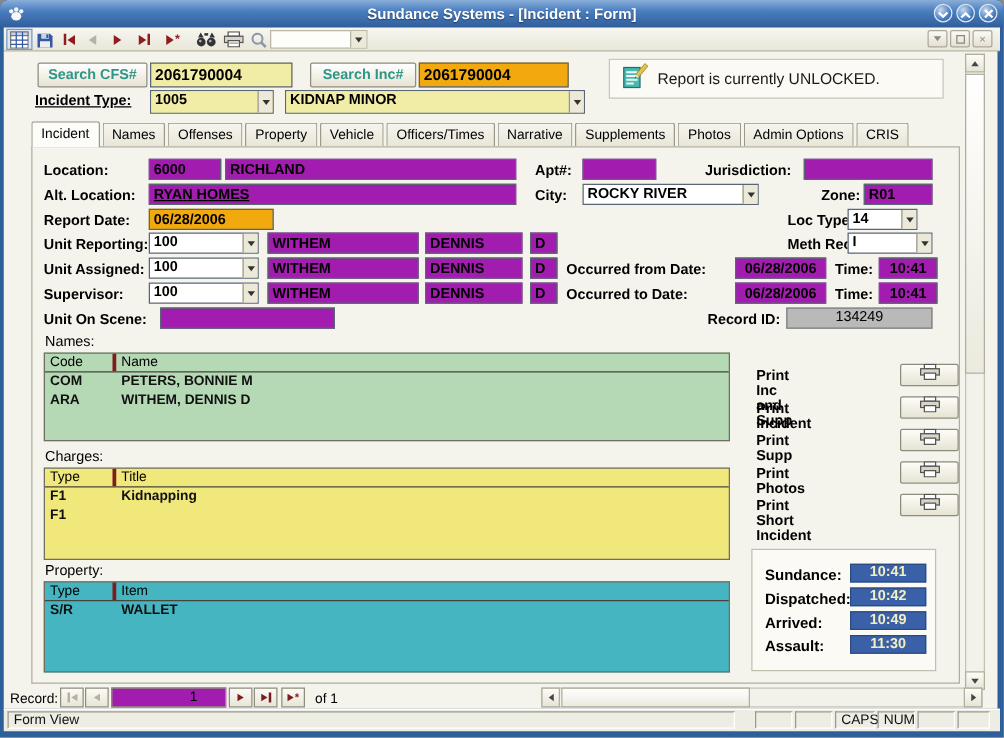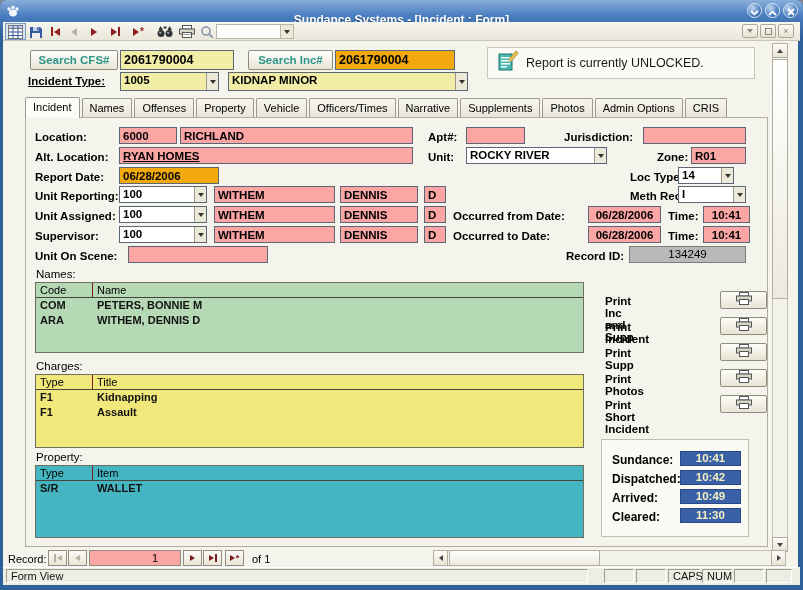--- a/index.html
+++ b/index.html
@@ -1,20 +1,20 @@
 <!DOCTYPE html>
 <html><head>
 <meta charset="utf-8">
 <style>
   *{margin:0;padding:0;box-sizing:border-box;font-family:"Liberation Sans",sans-serif}
   html,body{background:#888}
   .window{position:relative;width:803px;height:590px;background:#2d5f9b;border-radius:6px 6px 0 0;overflow:hidden;margin:0 auto}
   .abs{position:absolute}
   
-  .titlebar{position:absolute;left:0;top:0;width:803px;height:39px;
+  .titlebar{position:absolute;left:0;top:0;width:803px;height:22px;
     background:linear-gradient(180deg,#89aed9 0%,#4a7ec0 40%,#2f5d99 80%,#2a5document690 100%);
     background:linear-gradient(180deg,#89aed9 0%,#4a7ec0 40%,#2f5d99 100%);
     display:flex;align-items:center;border-radius:6px 6px 0 0}
   .title-text{position:absolute;left:0;right:0;text-align:center;font-size:12px;font-weight:bold;color:#fff;text-shadow:0 1px 1px rgba(0,0,0,.45)}
   .tb-btn{position:absolute;top:3px;width:15px;height:15px;border-radius:50%;
     background:radial-gradient(circle at 35% 30%,#c3d8f0,#4a7ec0 60%,#2a5590);
     border:1px solid #dce7f4;display:flex;align-items:center;justify-content:center;cursor:pointer}
   
   .toolbar{position:absolute;left:3px;top:22px;width:797px;height:19px;background:linear-gradient(#f7f6f0,#e9e7da);border-bottom:1px solid #c7c4b4}
   .tbtn{position:absolute;top:1px;height:17px;display:flex;align-items:center;justify-content:center;gap:1px;padding:0 2px;cursor:pointer}
@@ -24,42 +24,42 @@
   .star{color:#8f1d1d;font-weight:bold;font-size:10px;line-height:8px}
   .mdi-btn{position:absolute;top:2px;width:16px;height:14px;background:linear-gradient(#fbfaf6,#e4e1d2);border:1px solid #aaa89a;border-radius:2px;display:flex;align-items:center;justify-content:center;color:#8b897c;font-size:9px;cursor:pointer}
   .tcombo{position:absolute;left:213px;top:2px;width:78px;height:15px;border:1px solid #b9b6a7;background:#fdfdf9;display:flex}
   .tcombo .sp{flex:1}
   .tcombo .drop{width:13px;background:#ece9d8;border-left:1px solid #b9b6a7;display:flex;align-items:center;justify-content:center}
   
   .workspace{position:absolute;left:3px;top:41px;width:795px;height:526px;background:#f4f3ec}
   
   .lbl{position:absolute;font-size:11.5px;font-weight:bold;color:#000;white-space:nowrap}
   .plain{font-weight:normal}
-  .fld{position:absolute;height:17px;border:1px solid #5a6673;background:#fca5a5;font-size:11.5px;font-weight:bold;color:#000;padding:0 3px;outline:none;width:100px}
+  .fld{position:absolute;height:17px;border:1px solid #5a6673;background:#a21caf;font-size:11.5px;font-weight:bold;color:#000;padding:0 3px;outline:none;width:100px}
   .xpbtn{position:absolute;background:linear-gradient(#ffffff,#e7e4d4);border:1px solid #8e8c7c;border-radius:2px;font-size:11.5px;font-weight:bold;display:flex;align-items:center;justify-content:center;cursor:pointer}
   .teal-text{color:#2e9688}
   .combo{position:absolute;height:17px;border:1px solid #5a6673;background:#fff;display:flex;align-items:stretch}
   .combo .val{flex:1;font-size:11.5px;font-weight:bold;padding:1px 3px;white-space:nowrap;overflow:hidden}
   .combo .drop{width:12px;background:#ece9d8;border-left:1px solid #9a978a;display:flex;align-items:center;justify-content:center;cursor:pointer}
   .darr{width:0;height:0;border-left:3px solid transparent;border-right:3px solid transparent;border-top:4px solid #333}
   .yellow{background:#f2eda6}
   .orange{background:#f2a90d}
   
   .unlockbox{position:absolute;left:487px;top:47px;width:268px;height:32px;background:#fbfaf5;border:1px solid #c9c6b7;display:flex;align-items:center;gap:7px;padding-left:9px}
   .unlocktext{font-size:12.5px;color:#1a1a1a}
   
   .tabs{position:absolute;left:25px;top:97px;height:21px;display:flex;align-items:center;z-index:3}
   .tab{height:19px;padding:3px 7px 0 7px;background:linear-gradient(#f6f5ee,#e9e6d8);border:1px solid #9b998b;border-bottom:none;border-radius:2px 2px 0 0;font-size:11px;margin-right:2px;white-space:nowrap;cursor:pointer}
   .tab.active{height:21px;background:#fcfcf8;position:relative;z-index:4}
   .tabpage{position:absolute;left:25px;top:117px;width:743px;height:430px;border:1px solid #b1ae9f;background:#f4f3ec;z-index:1}
   .layer{position:absolute;left:0;top:0;z-index:2}
   
   .grid{position:absolute;border:1px solid #6e6e61}
   .ghdr{display:flex;height:15px;border-bottom:1px solid #45453c;font-size:11px}
-  .gc1{width:57px;padding:1px 4px;border-right:1px solid #7f1d1d}
+  .gc1{width:57px;padding:1px 4px;border-right:3px solid #7f1d1d}
   .gc2{flex:1;padding:1px 4px}
   .grow{display:flex;height:15px;font-size:11px;font-weight:bold;color:#111;cursor:default}
   .grow .gc1{border-right:none}
   .green{background:#b4d9b4}
   .ytbl{background:#f1e87c}
   .teal{background:#46b5c2}
   
   .printlbl{position:absolute;font-size:11.5px;font-weight:bold}
   .printbtn{position:absolute;width:47px;height:18px;background:linear-gradient(#fdfcf8,#e7e4d4);border:1px solid #8e8c7c;border-radius:2px;display:flex;align-items:center;justify-content:center;cursor:pointer}
   
@@ -257,21 +257,21 @@
   <span class="lbl" style="left:35px;top:131px">Location:</span>
   <input class="fld" style="left: 119px; top: 127px; width: 58px;" readonly="" value="6000">
   <input class="fld" style="left: 180px; top: 127px; width: 233px;" readonly="" value="RICHLAND">
   <span class="lbl" style="left:428px;top:131px">Apt#:</span>
   <input class="fld" style="left: 466px; top: 127px; width: 59px;" readonly="" value="">
   <span class="lbl" style="left:564px;top:131px">Jurisdiction:</span>
   <input class="fld" style="left: 643px; top: 127px; width: 103px;" readonly="" value="">
 
   <span class="lbl" style="left:35px;top:151px">Alt. Location:</span>
   <input class="fld" style="left: 119px; top: 147px; width: 294px; text-decoration: underline;" readonly="" value="RYAN HOMES">
-  <span class="lbl" style="left:428px;top:151px">Unit:</span>
+  <span class="lbl" style="left:428px;top:151px">City:</span>
   <div class="combo" style="left:466px;top:147px;width:141px">
     <span class="val">ROCKY RIVER</span>
     <span class="drop">
           <span class="darr"></span>
         </span>
   </div>
   <span class="lbl" style="left:657px;top:151px">Zone:</span>
   <input class="fld" style="left: 691px; top: 147px; width: 55px;" readonly="" value="R01">
 
   <span class="lbl" style="left:35px;top:171px">Report Date:</span>
@@ -358,21 +358,20 @@
     <div class="ghdr">
       <span class="gc1">Type</span>
       <span class="gc2">Title</span>
     </div>
     <div class="grow">
       <span class="gc1">F1</span>
       <span class="gc2">Kidnapping</span>
     </div>
     <div class="grow">
       <span class="gc1">F1</span>
-      <span class="gc2">Assault</span>
     </div>
   </div>
 
   <span class="lbl plain" style="left:36px;top:451px">Property:</span>
   <div class="grid teal" style="left:35px;top:465px;width:549px;height:73px">
     <div class="ghdr">
       <span class="gc1">Type</span>
       <span class="gc2">Item</span>
     </div>
     <div class="grow">
@@ -426,21 +425,21 @@
           </svg></span>
       </span>
 
   <div class="timespanel"></div>
   <span class="lbl" style="left:612px;top:453px;font-size:12px">Sundance:</span>
   <span class="tval" style="left:680px;top:451px">10:41</span>
   <span class="lbl" style="left:612px;top:472px;font-size:12px">Dispatched:</span>
   <span class="tval" style="left:680px;top:470px">10:42</span>
   <span class="lbl" style="left:612px;top:491px;font-size:12px">Arrived:</span>
   <span class="tval" style="left:680px;top:489px">10:49</span>
-  <span class="lbl" style="left:612px;top:510px;font-size:12px">Cleared:</span>
+  <span class="lbl" style="left:612px;top:510px;font-size:12px">Assault:</span>
   <span class="tval" style="left:680px;top:508px">11:30</span>
   </div>
 
   <div class="track" style="left:772px;top:43px;width:16px;height:509px"></div>
   <span class="sbtn" style="left:772px;top:43px;width:16px;height:15px">
       <span class="sarr-u"></span>
     </span>
   <span class="thumb" style="left:772px;top:59px;width:16px;height:240px"></span>
   <span class="sbtn" style="left:772px;top:537px;width:16px;height:15px">
       <span class="sarr-d"></span>

